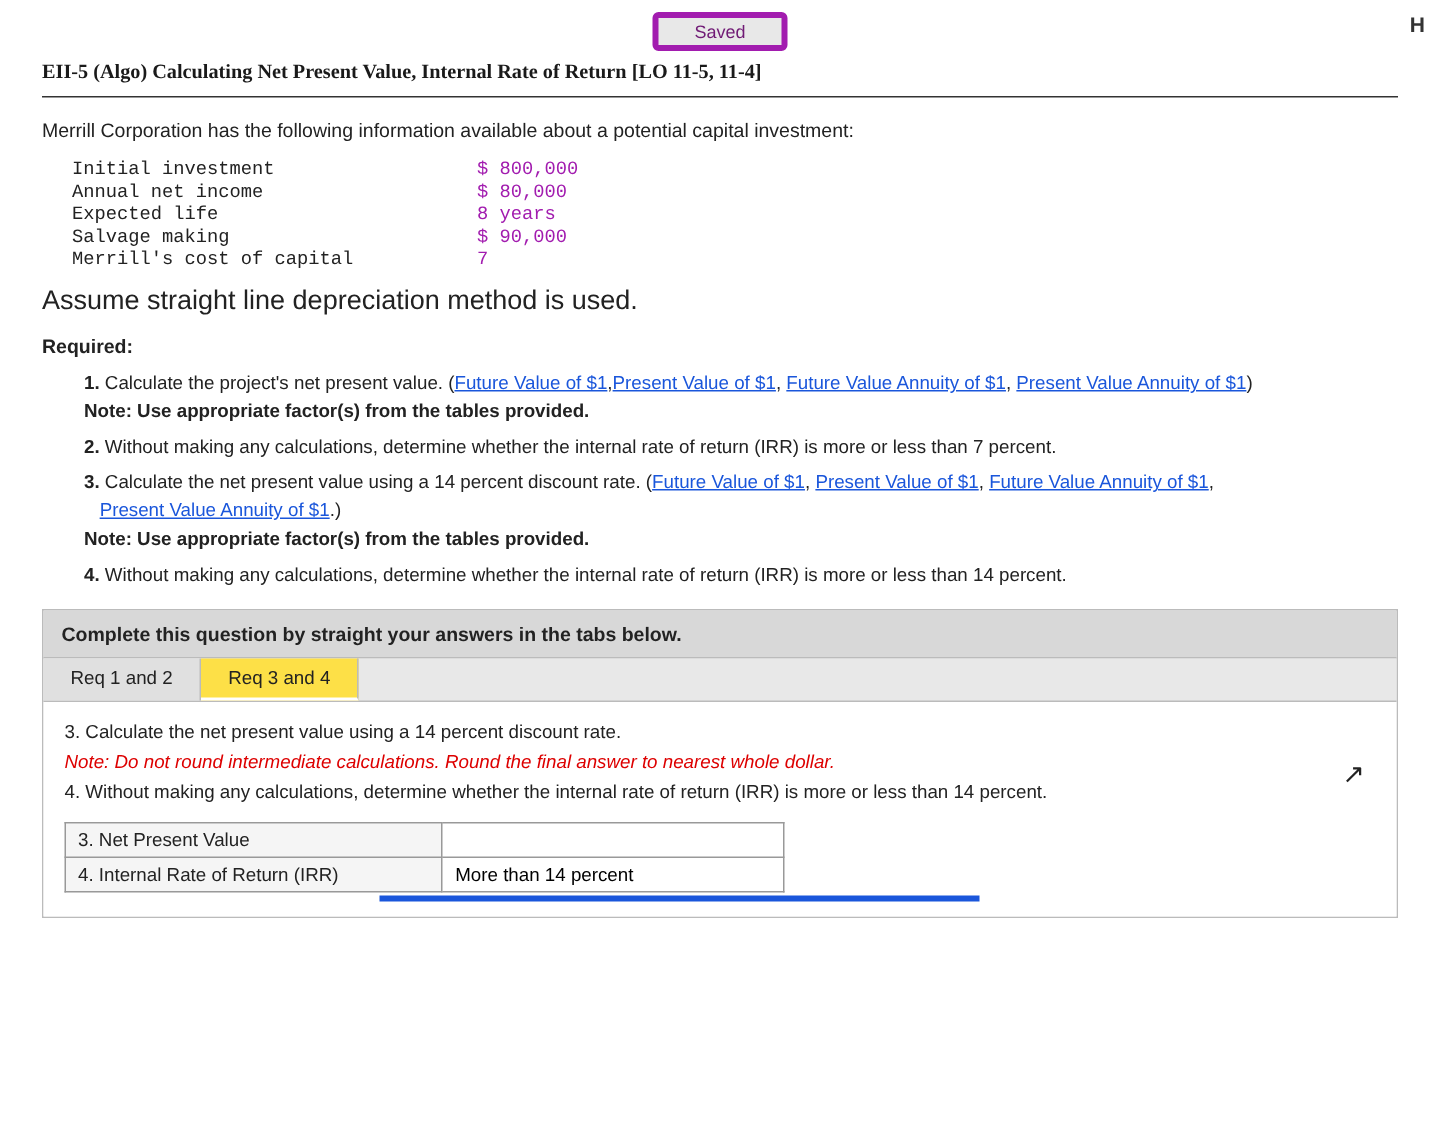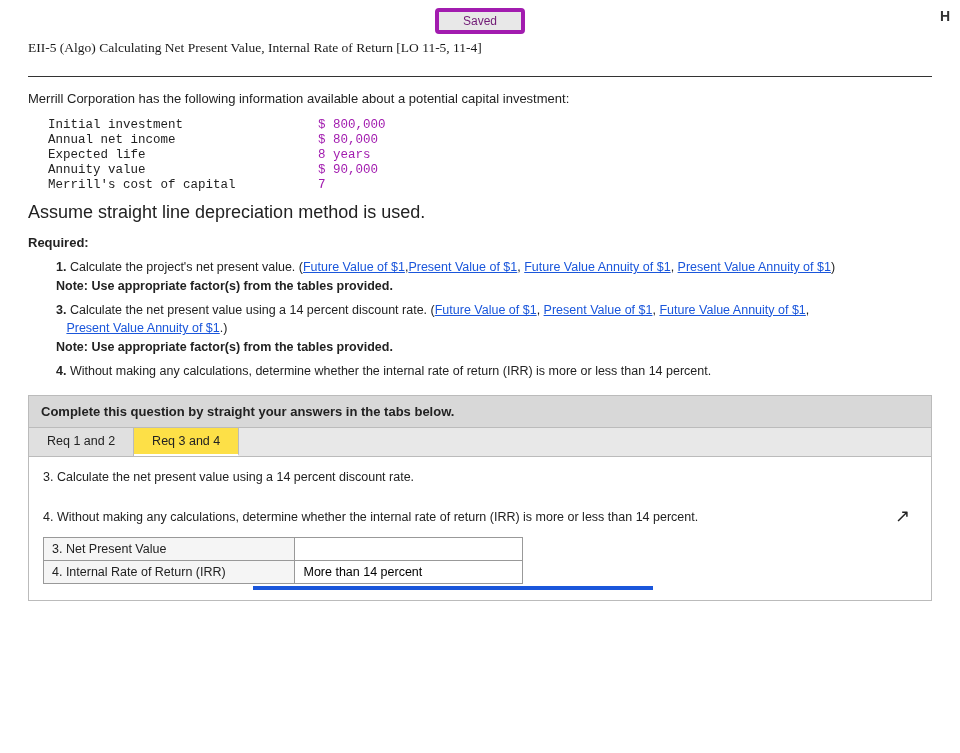--- a/index.html
+++ b/index.html
@@ -42,26 +42,26 @@
       top: 8px;
       font-weight: bold;
       font-size: 14px;
       color: #333;
     }
     .content {
       padding: 0 28px 20px 28px;
     }
     .chapter-header {
       font-size: 13.5px;
-      font-weight: normal;
+      font-weight: bold;
       color: #1a1a1a;
       margin-bottom: 14px;
       font-family: 'Times New Roman', serif;
       border-bottom: 1px solid #333;
-      padding-bottom: 20px;
+      padding-bottom: 8px;
     }
     .intro-text {
       font-size: 13px;
       color: #222;
       margin-bottom: 12px;
     }
     .info-table {
       margin-left: 20px;
       margin-bottom: 10px;
     }
@@ -219,41 +219,45 @@
       </div>
       <div class="info-row">
         <span class="info-label">Annual net income</span>
         <span class="info-value">$  80,000</span>
       </div>
       <div class="info-row">
         <span class="info-label">Expected life</span>
         <span class="info-value">8 years</span>
       </div>
       <div class="info-row">
-        <span class="info-label">Annuity value</span>
+        <span class="info-label">Salvage making</span>
         <span class="info-value">$  90,000</span>
       </div>
       <div class="info-row">
         <span class="info-label">Merrill's cost of capital</span>
         <span class="info-value">7</span>
       </div>
     </div>
 
     <p class="depreciation-note">Assume straight line depreciation method is used.</p>
 
     <p class="required-label">Required:</p>
 
     <div class="requirements-list">
 
       <div class="req-item">
         <span class="req-num">1.</span>
         Calculate the project's net present value. (<span class="link-text">Future Value of $1</span>,<span class="link-text">Present Value of $1</span>, <span class="link-text">Future Value Annuity of $1</span>, <span class="link-text">Present Value Annuity of $1</span>)<br>
         <span class="note-bold">Note: Use appropriate factor(s) from the tables provided.</span>
       </div>
 
+      <div class="req-item">
+        <span class="req-num">2.</span>
+        Without making any calculations, determine whether the internal rate of return (IRR) is more or less than 7 percent.
+      </div>
 
       <div class="req-item">
         <span class="req-num">3.</span>
         Calculate the net present value using a 14 percent discount rate. (<span class="link-text">Future Value of $1</span>, <span class="link-text">Present Value of $1</span>, <span class="link-text">Future Value Annuity of $1</span>,<br>
         &nbsp;&nbsp;&nbsp;<span class="link-text">Present Value Annuity of $1</span>.)<br>
         <span class="note-bold">Note: Use appropriate factor(s) from the tables provided.</span>
       </div>
 
       <div class="req-item">
         <span class="req-num">4.</span>
@@ -265,21 +269,21 @@
       <div class="complete-box-header">Complete this question by straight your answers in the tabs below.</div>
 
       <div class="tabs-row">
         <div class="tab">Req 1 and 2</div>
         <div class="tab active">Req 3 and 4</div>
       </div>
 
       <div class="tab-content">
         <div class="tab-description">
           <span>3. Calculate the net present value using a 14 percent discount rate.</span><br>
-          <br>
+          <span style="color:#d00; font-style:italic;">Note: Do not round intermediate calculations. Round the final answer to nearest whole dollar.</span><br>
           <span>4. Without making any calculations, determine whether the internal rate of return (IRR) is more or less than 14 percent.</span>
         </div>
 
         <table class="answer-table">
           <tbody>
               <tr>
             <td class="label-cell">3. Net Present Value</td>
             <td class="input-cell">
               <input class="answer-input" type="text" value="" style="">
             </td>

